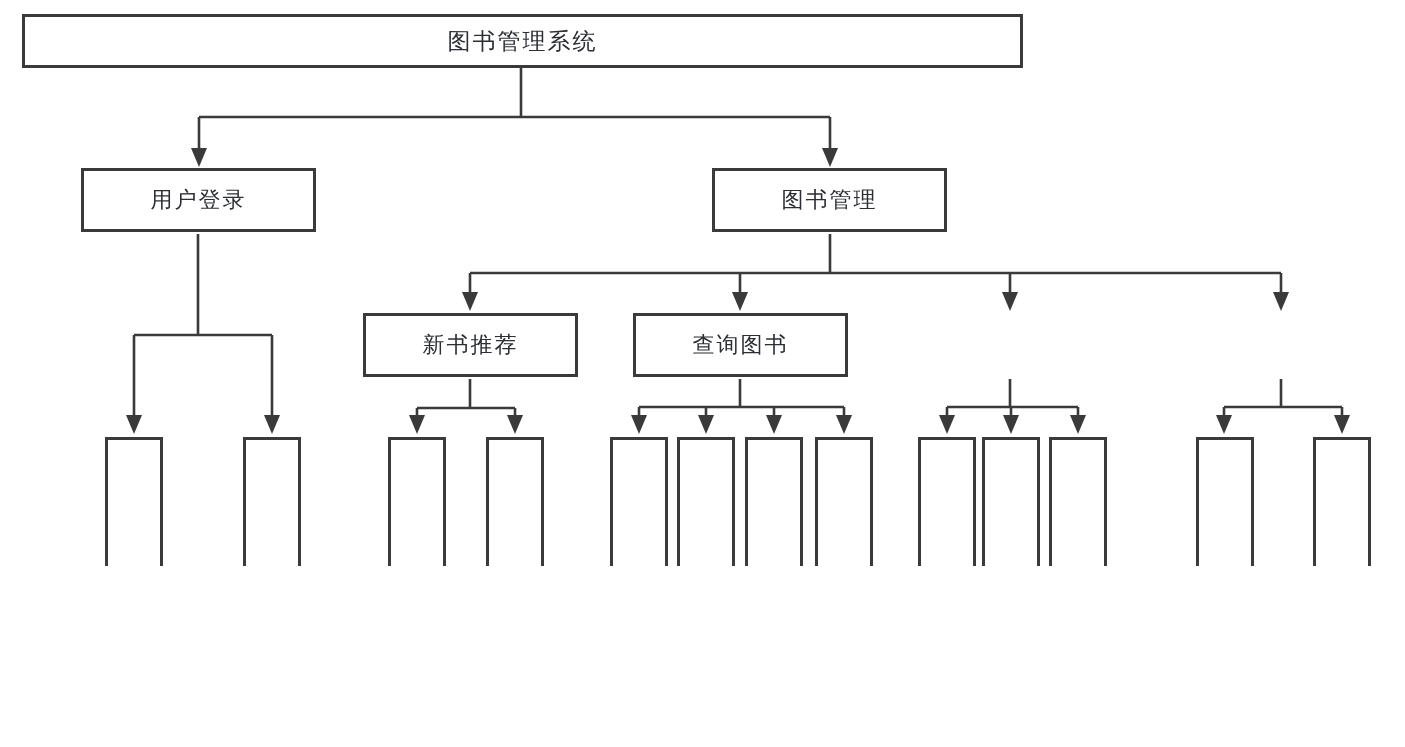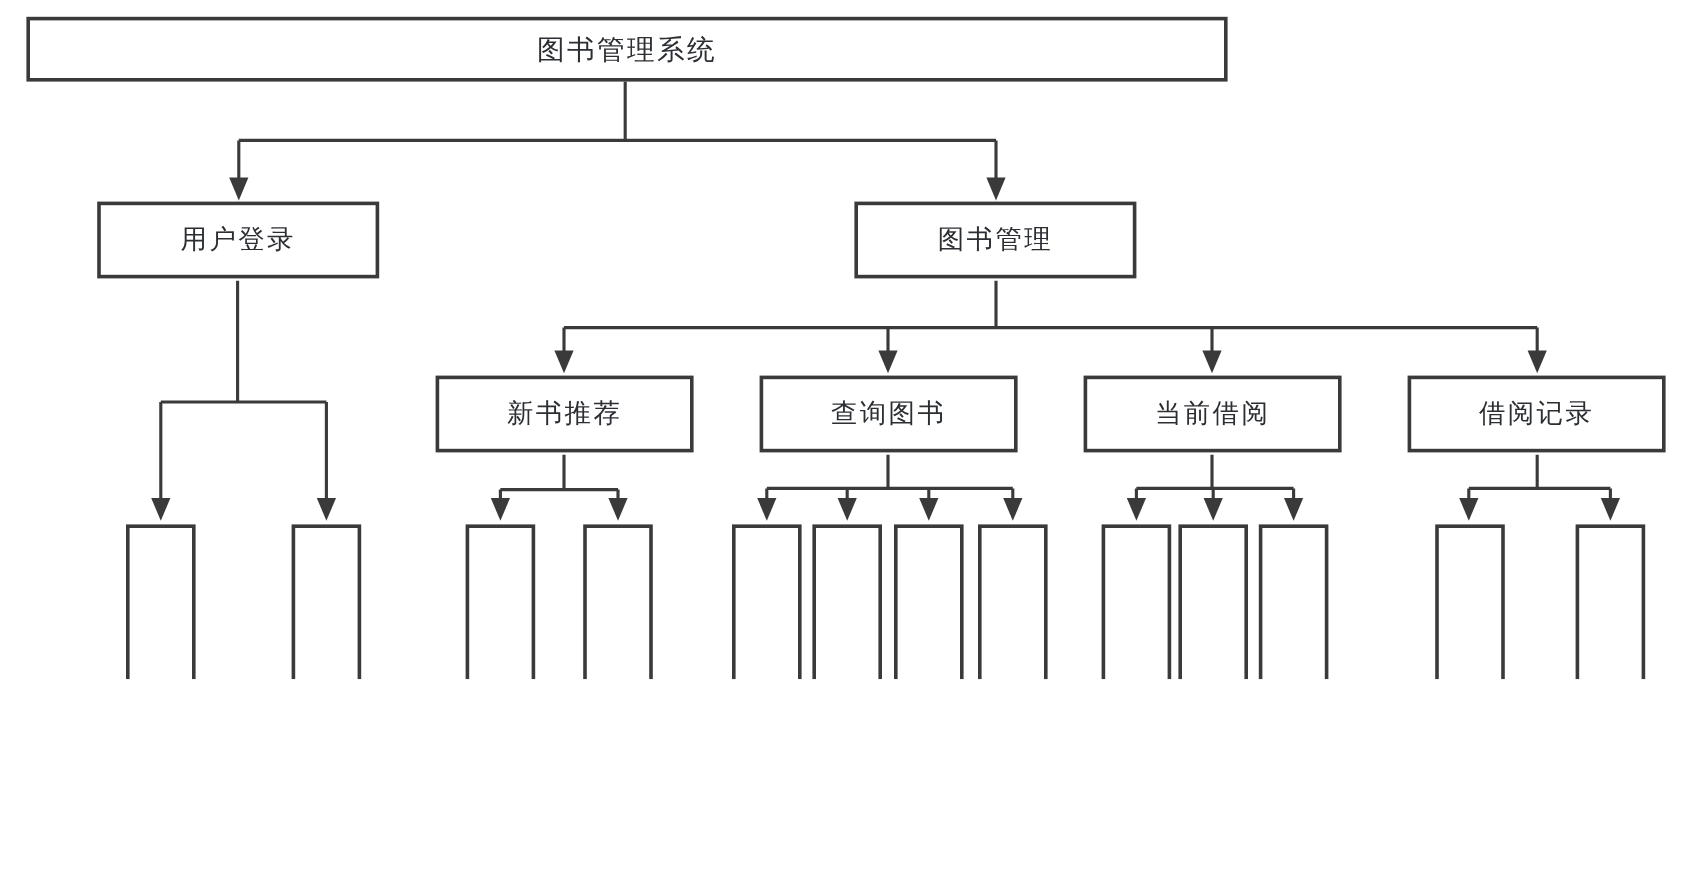--- a/index.html
+++ b/index.html
@@ -80,22 +80,20 @@
     </g>
   </svg>
 
   <div class="box root-box">图书管理系统</div>
 
   <div class="box lvl2" style="left:81px">用户登录</div>
   <div class="box lvl2" style="left:712px">图书管理</div>
 
   <div class="box lvl3" style="left:363px">新书推荐</div>
   <div class="box lvl3" style="left:633px">查询图书</div>
-  <div class="box lvl3" style="left:903px">当前借阅</div>
-  <div class="box lvl3" style="left:1173px">借阅记录</div>
 
   <div class="box leaf" style="left:105px">
     <span class="vtext">用户登录</span>
   </div>
   <div class="box leaf" style="left:243px">
     <span class="vtext">注销登录</span>
   </div>
 
   <div class="box leaf" style="left:388px">
     <span class="vtext">查询图书</span>

